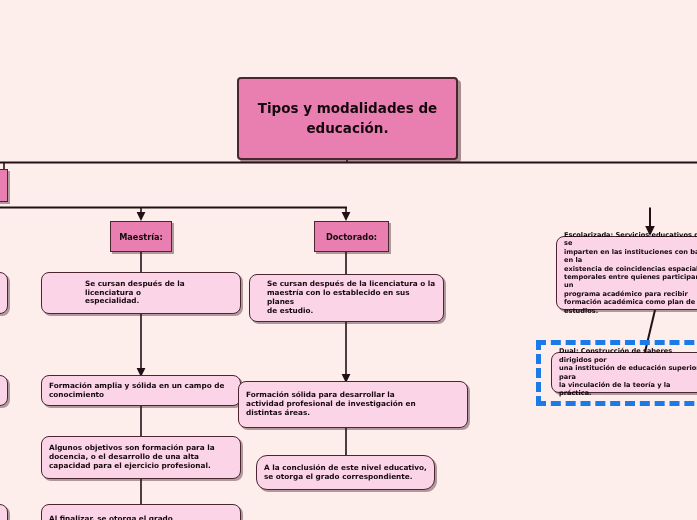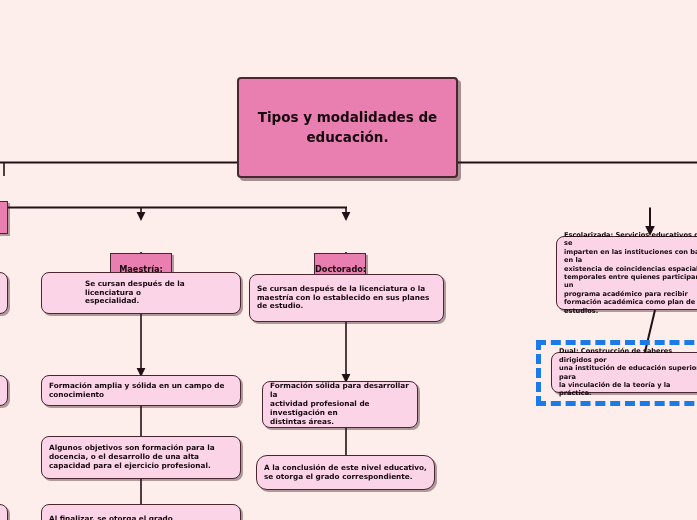--- a/index.html
+++ b/index.html
@@ -47,21 +47,20 @@
     text-align:center;
     font-size:13.5px;
     line-height:1.42;
   }
 
   
   .n-pill{
     background:#e87fb0;
     border-radius:0;
     justify-content:flex-start;
-    margin-top:32px;
   }
   .n-pill .txt{
     text-align:center;
     font-size:8.2px;
   }
 
   
   .n-leaf{
     background:#fbd4e8;
     border-radius:8px;
@@ -114,21 +113,21 @@
     </g>
     <g fill="#231016">
       <polygon points="141,221 136.6,212 145.4,212"></polygon>
       <polygon points="346,221 341.6,212 350.4,212"></polygon>
       <polygon points="650,236 645.2,226 654.8,226"></polygon>
       <polygon points="141,377 136.6,368 145.4,368"></polygon>
       <polygon points="346,383 341.6,374 350.4,374"></polygon>
     </g>
   </svg>
 
-  <div class="node n-root" style="left:237px;top:77px;width:221px;height:101px;">
+  <div class="node n-root" style="left:237px;top:77px;width:221px;height:83px;">
     <span class="txt" style="white-space: pre-line;">Tipos y modalidades de
 educación.</span>
   </div>
 
   <div class="node n-pill" style="left:-14px;top:169px;width:22px;height:33px;">
     <span class="txt"></span>
   </div>
   <div class="node n-leaf" style="left:-26px;top:272px;width:34px;height:42px;">
     <span class="txt">a.</span>
   </div>
@@ -150,30 +149,30 @@
   </div>
   <div class="node n-leaf" style="left:41px;top:436px;width:200px;height:43px;">
     <span class="txt" style="white-space: pre-line;">Algunos objetivos son formación para la
 docencia, o el desarrollo de una alta
 capacidad para el ejercicio profesional.</span>
   </div>
   <div class="node n-leaf" style="left:41px;top:504px;width:200px;height:30px;">
     <span class="txt">Al finalizar, se otorga el grado</span>
   </div>
 
-  <div class="node n-pill" style="left:314px;top:221px;width:52px;height:31px;">
+  <div class="node n-pill" style="left:314px;top:221px;width:75px;height:31px;">
     <span class="txt">Doctorado:</span>
   </div>
 
   <div class="node n-leaf" style="left:249px;top:274px;width:195px;height:48px;">
-    <span class="txt" style="white-space: pre-line;">Se cursan después de la licenciatura o la
+    <span class="txt" style="white-space: pre-line; margin-left: 10px;">Se cursan después de la licenciatura o la
 maestría con lo establecido en sus planes
 de estudio.</span>
   </div>
-  <div class="node n-leaf" style="left:262px;top:381px;width:156px;height:47px;">
+  <div class="node n-leaf" style="left:238px;top:381px;width:230px;height:47px;">
     <span class="txt" style="white-space: pre-line;">Formación sólida para desarrollar la
 actividad profesional de investigación en
 distintas áreas.</span>
   </div>
   <div class="node n-leaf" style="left:256px;top:455px;width:179px;height:35px;border-radius:11px;">
     <span class="txt" style="white-space: pre-line;">A la conclusión de este nivel educativo,
 se otorga el grado correspondiente.</span>
   </div>
 
   <div class="node n-leaf tiny" style="left:556px;top:236px;width:166px;height:74px;">

